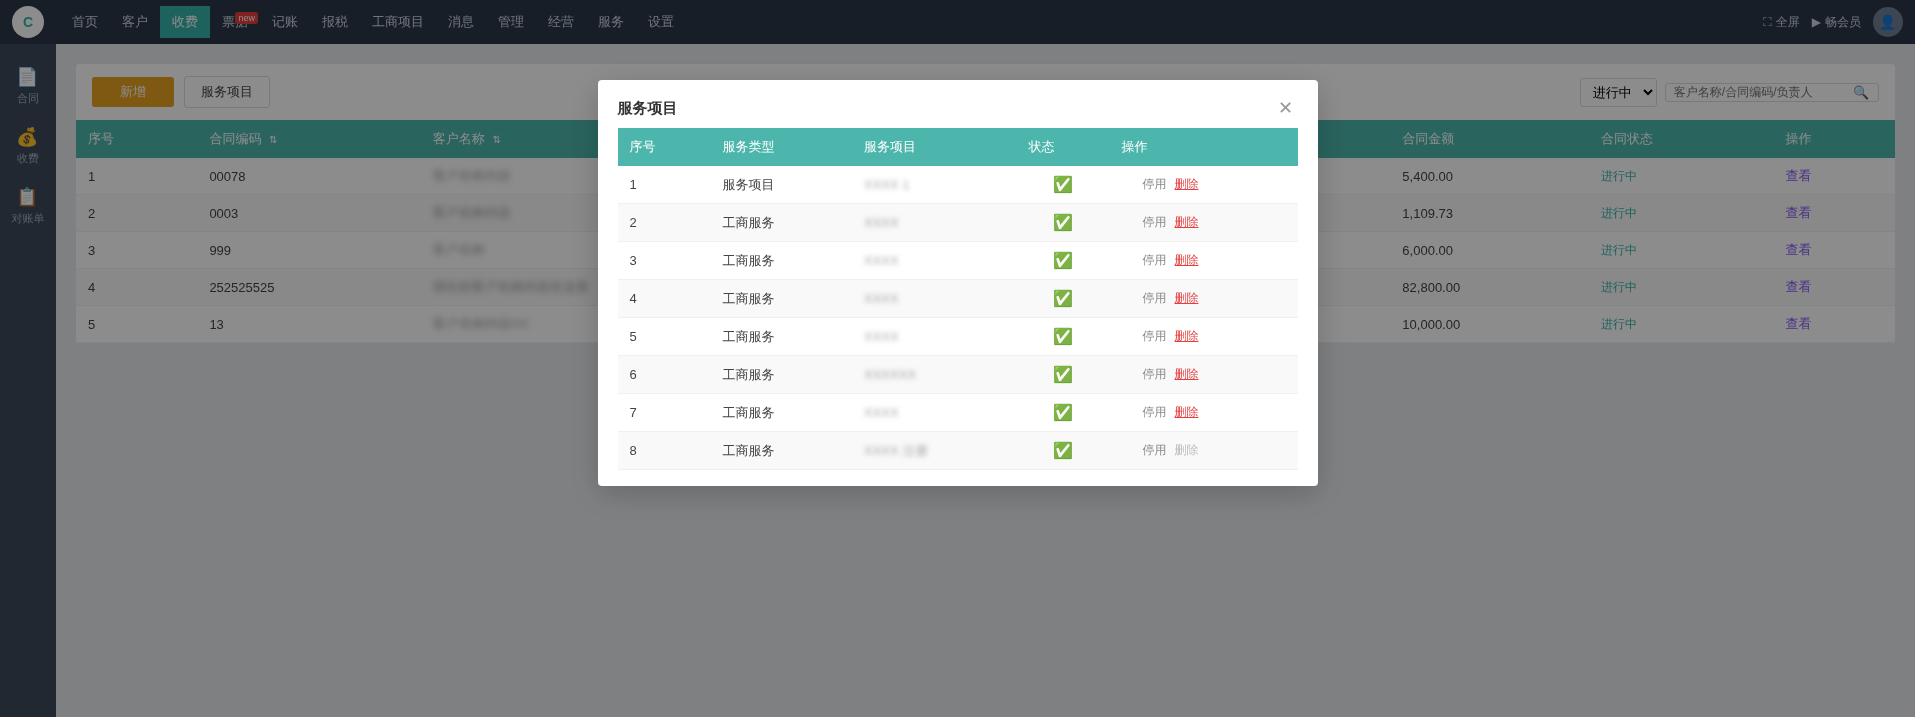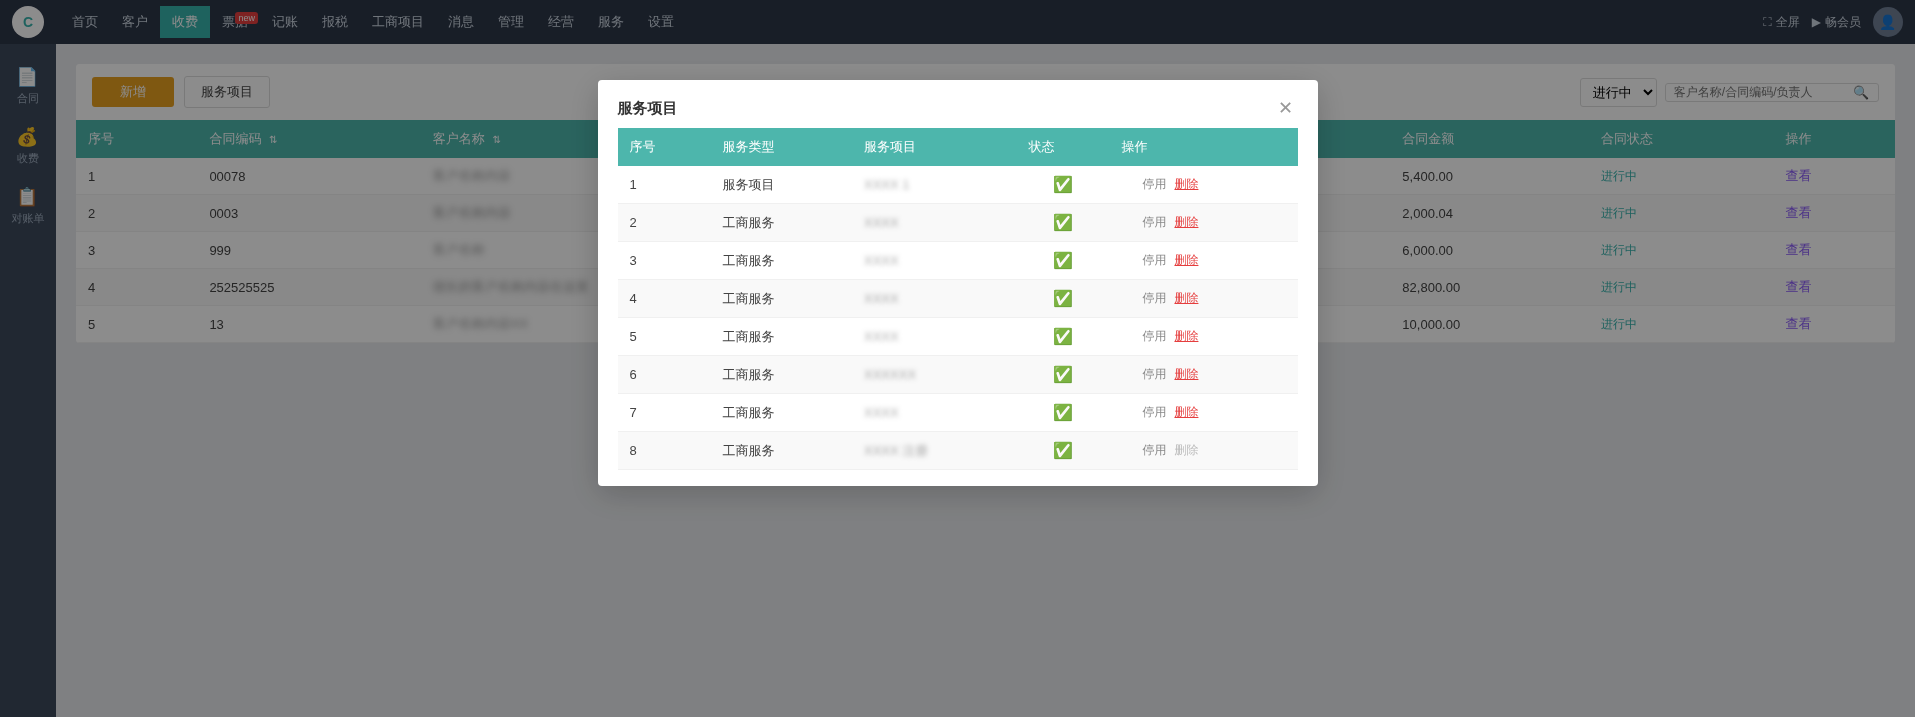--- a/index.html
+++ b/index.html
@@ -376,21 +376,21 @@
           <td>5,400.00</td>
           <td><span class="tag-jinxingzhong">进行中</span></td>
           <td><span class="link-btn">查看</span></td>
         </tr>
         <tr>
           <td>2</td>
           <td>0003</td>
           <td class="blurred">客户名称内容</td>
           <td>小规模记账</td>
           <td>202305-202404</td>
-          <td>2,000.04</td>
+          <td>1,109.73</td>
           <td><span class="tag-jinxingzhong">进行中</span></td>
           <td><span class="link-btn">查看</span></td>
         </tr>
         <tr>
           <td>3</td>
           <td>999</td>
           <td class="blurred">客户名称</td>
           <td>小规模记账</td>
           <td>202305-202404</td>
           <td>6,000.00</td>

